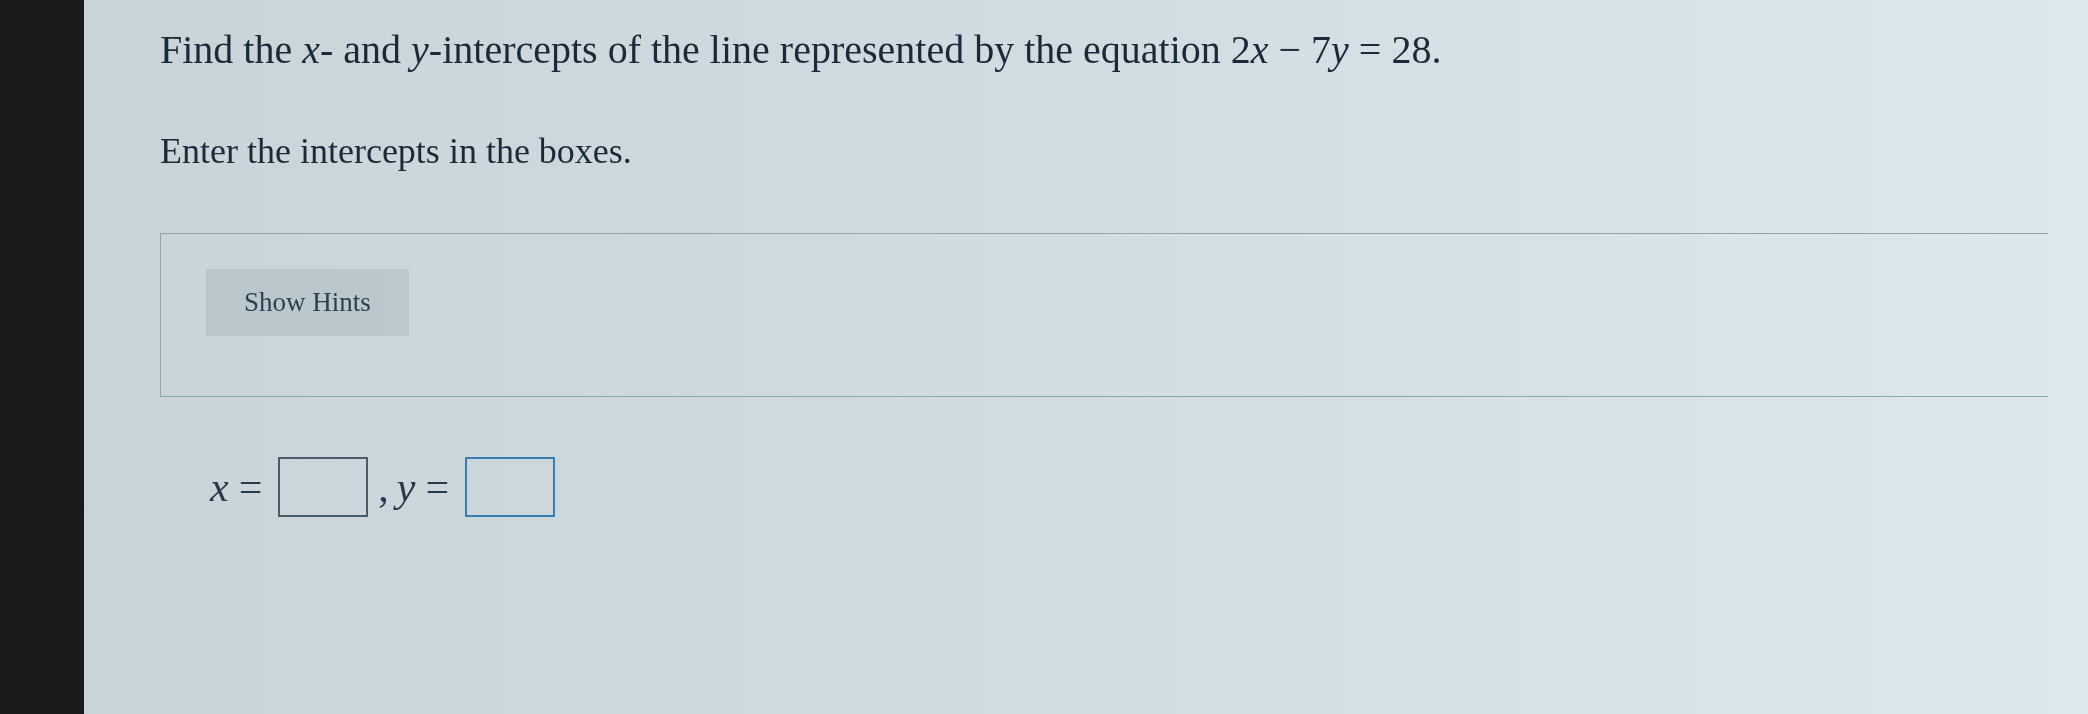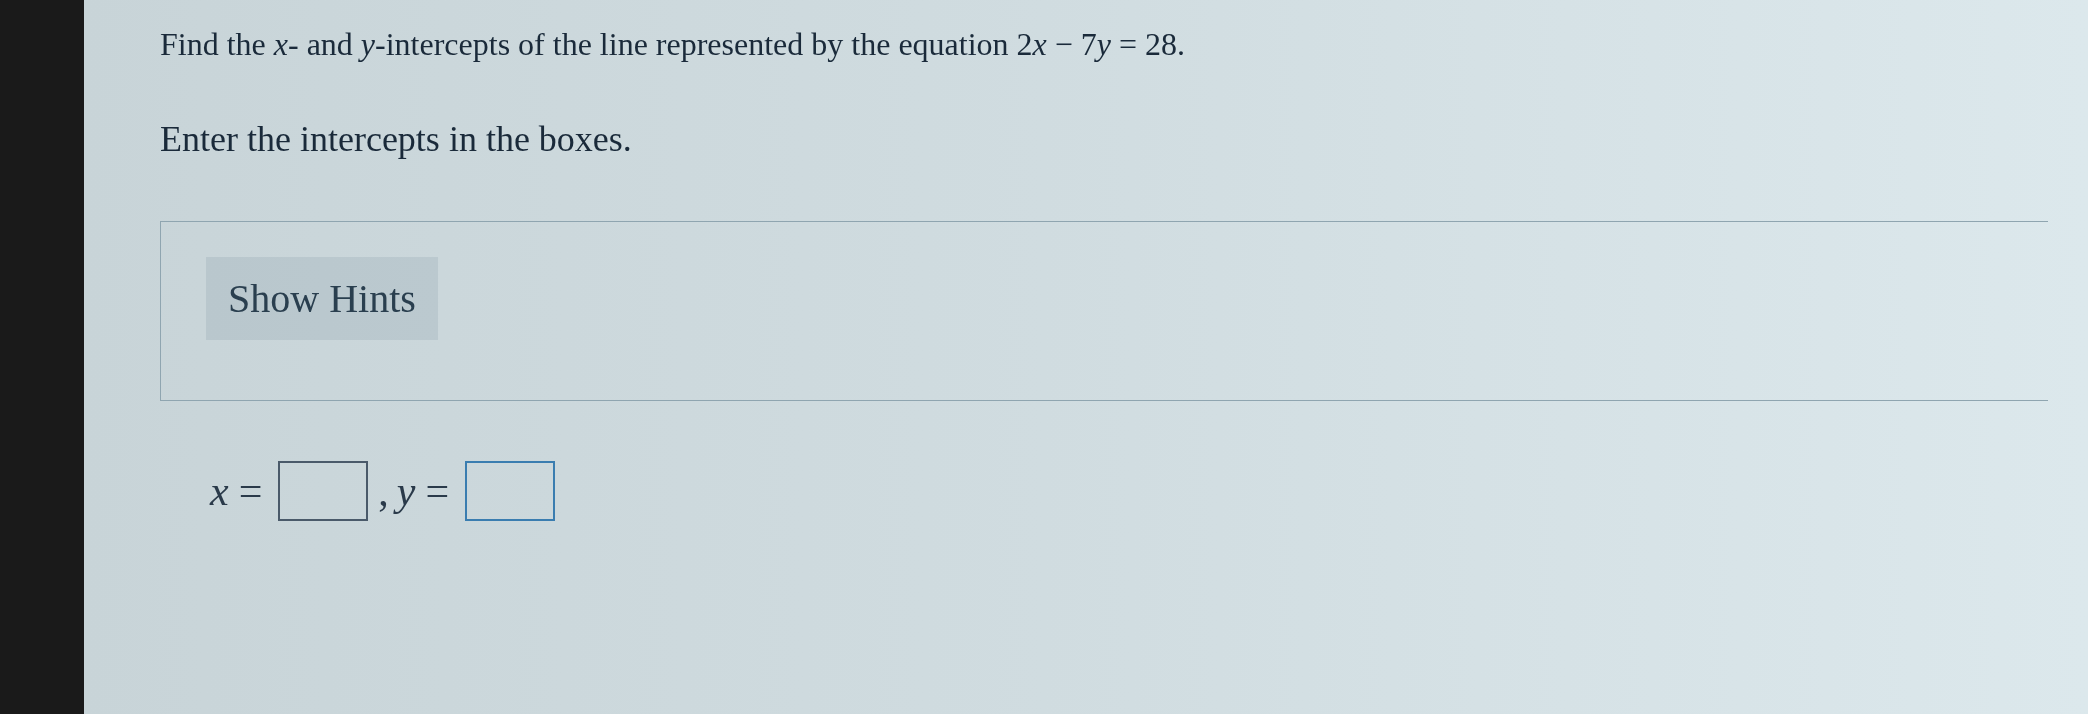--- a/index.html
+++ b/index.html
@@ -12,21 +12,21 @@
       position: relative;
     }
     .content-area {
       position: absolute;
       left: 120px;
       top: 0;
       right: 0;
       padding: 20px 40px;
     }
     .question-line {
-      font-size: 32px;
+      font-size: 40px;
       color: #1a2a3a;
       margin-bottom: 50px;
       line-height: 1.5;
     }
     .math-inline {
       font-family: 'Times New Roman', serif;
       font-style: italic;
     }
     .math-upright {
       font-style: normal;
@@ -38,22 +38,22 @@
     }
     .hints-container {
       border: 1px solid #8fa5b0;
       border-right: none;
       padding: 35px 45px 60px 45px;
       margin-bottom: 60px;
     }
     .show-hints-button {
       background: rgba(140, 160, 170, 0.25);
       border: none;
-      padding: 18px 22px;
-      font-size: 40px;
+      padding: 18px 38px;
+      font-size: 27px;
       font-family: Georgia, 'Times New Roman', serif;
       color: #2a3f4f;
       cursor: pointer;
     }
     .answer-row {
       display: flex;
       align-items: center;
       font-size: 42px;
       color: #2a3a4a;
       margin-left: 50px;

